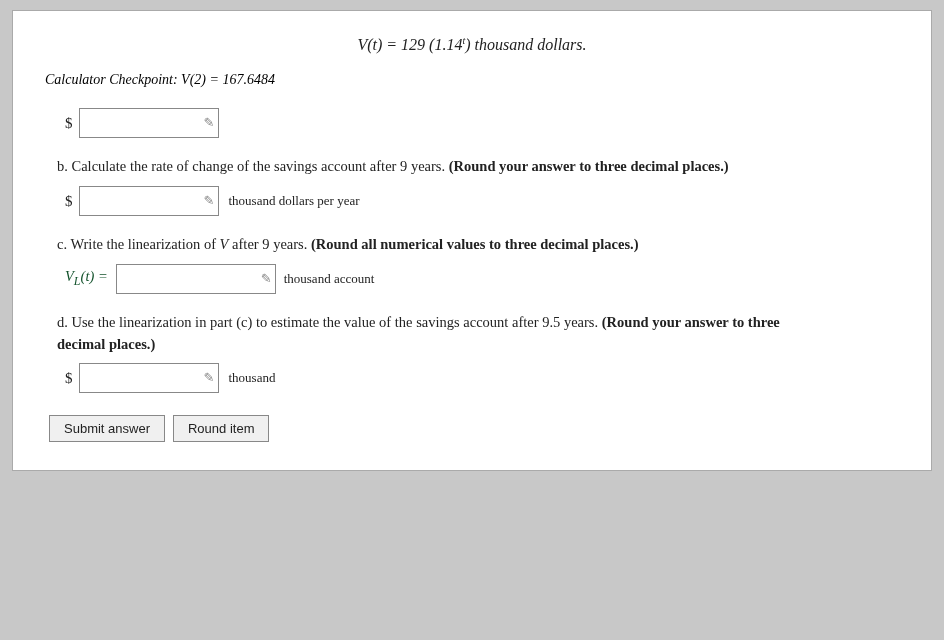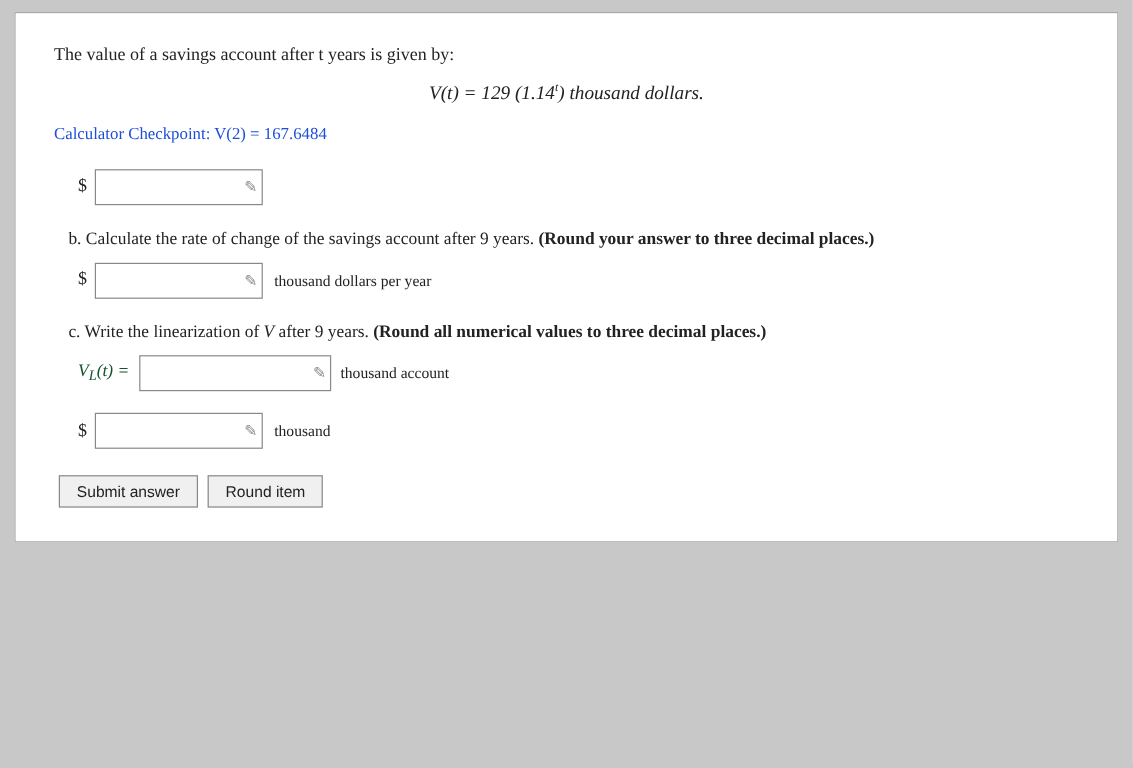--- a/index.html
+++ b/index.html
@@ -36,22 +36,23 @@
     .formula-line {
       text-align: center;
       font-size: 16px;
       color: #222;
       margin-bottom: 18px;
       font-style: italic;
     }
 
     .checkpoint {
       font-size: 14px;
-      color: #1d4ed8;
+      color: #000000;
       margin-bottom: 20px;
+      font-style: italic;
     }
 
     .question-block {
       margin-bottom: 18px;
       padding-left: 12px;
     }
 
     .question-label {
       font-size: 14.5px;
       color: #222;
@@ -139,21 +140,20 @@
 
     sup {
       font-size: 10px;
     }
   </style>
 </head>
 <body>
 
 <div class="page-container">
 
-  <p class="intro-text">The value of a savings account after t years is given by:</p>
 
   <p class="formula-line">
     <i>V</i>(<i>t</i>) = 129 (1.14<sup><i>t</i></sup>) thousand dollars.
   </p>
 
   <p class="checkpoint">Calculator Checkpoint: V(2) = 167.6484</p>
 
   <div class="question-block">
     <div class="answer-row">
       <span class="dollar-sign">$</span>
@@ -186,20 +186,24 @@
       <span class="vl-label"><i>V<sub>L</sub></i>(<i>t</i>) =</span>
       <div class="answer-input-wrapper">
         <input type="text" value="" style="width: 160px;">
         <span class="pencil-icon">✎</span>
       </div>
       <span class="unit-text">thousand account</span>
     </div>
   </div>
 
   <div class="question-block">
+    <p class="question-label">
+      d. Use the linearization in part (c) to estimate the value of the savings account after 9.5 years. <strong>(Round your answer to three</strong><br>
+      <strong>decimal places.)</strong>
+    </p>
     <div class="answer-row">
       <span class="dollar-sign">$</span>
       <div class="answer-input-wrapper">
         <input type="text" value="" style="">
         <span class="pencil-icon">✎</span>
       </div>
       <span class="unit-text">thousand</span>
     </div>
   </div>
 

